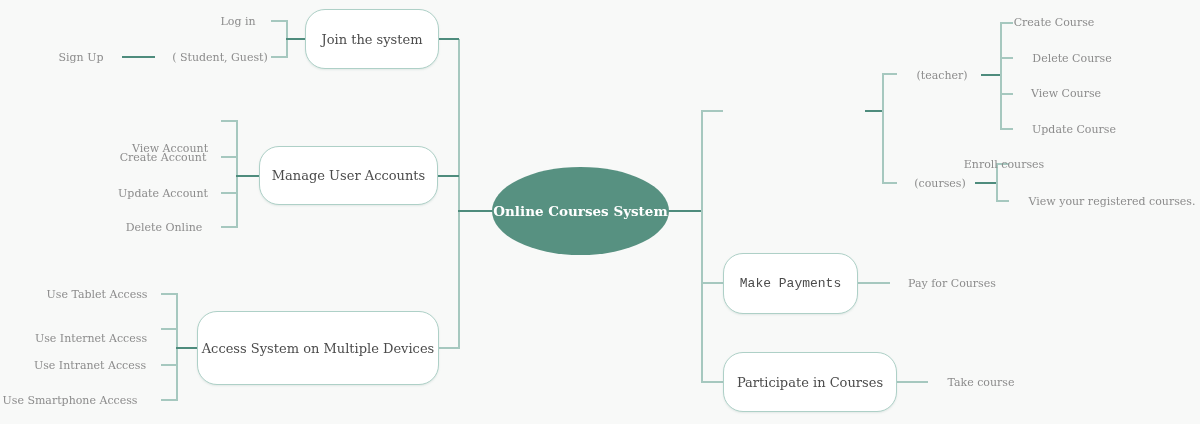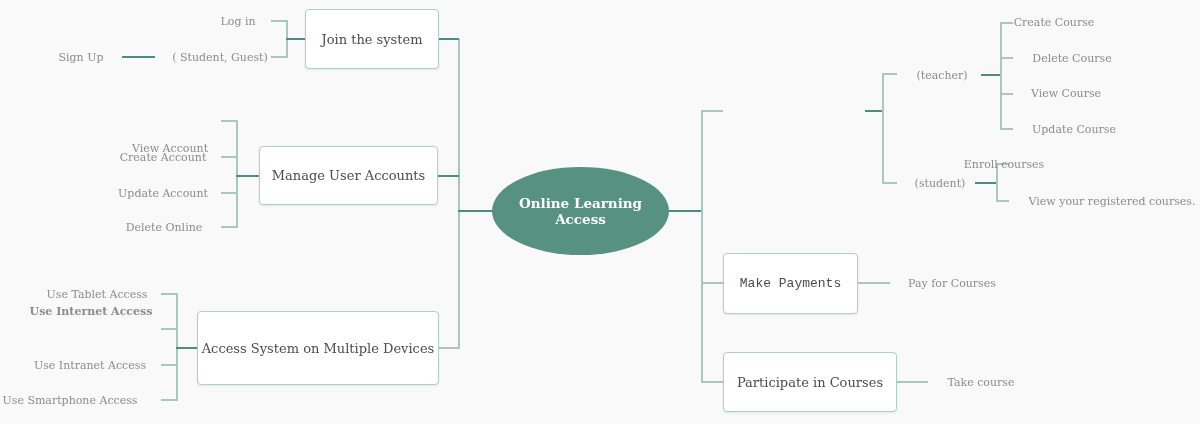--- a/index.html
+++ b/index.html
@@ -14,21 +14,21 @@
   
   .ln { position: absolute; background: #a6c8bf; }
   .ln.dark { background: #4e8c7d; }
   .h { height: 2px; }
   .v { width: 2px; }
   
   .node-box {
     position: absolute;
     background: #ffffff;
     border: 1.5px solid #aed0c7;
-    border-radius: 4px;
+    border-radius: 20px;
     box-shadow: 0 1px 2px rgba(120,160,150,0.18);
     display: flex;
     align-items: center;
     justify-content: center;
     color: #4b4b4b;
     font-size: 13px;
     text-align: center;
     box-sizing: border-box;
   }
   
@@ -106,21 +106,21 @@
 
   <div class="ln h dark" style="left:975px; top:182px; width:22px;"></div>
   <div class="ln v" style="left:996px; top:163px; height:39px;"></div>
   <div class="ln h" style="left:996px; top:163px; width:13px;"></div>
   <div class="ln h" style="left:996px; top:200px; width:13px;"></div>
 
   <div class="ln h" style="left:858px; top:282px; width:32px;"></div>
   <div class="ln h" style="left:897px; top:381px; width:31px;"></div>
 
   <div class="root-node">
-    <span>Online Learning Access</span>
+    <span>Online Courses System</span>
   </div>
 
   <div class="node-box" style="left:305px; top:9px; width:134px; height:60px;">
     <span>Join the system</span>
   </div>
   <div class="node-box" style="left:259px; top:146px; width:179px; height:59px;">
     <span>Manage User Accounts</span>
   </div>
   <div class="node-box" style="left:197px; top:311px; width:242px; height:74px;">
     <span>Access System on Multiple Devices</span>
@@ -136,30 +136,30 @@
   <span class="leaf" style="left:238px; top:21px;">Log in</span>
   <span class="leaf" style="left:220px; top:57px;">( Student, Guest)</span>
   <span class="leaf" style="left:81px;  top:57px;">Sign Up</span>
 
   <span class="leaf" style="left:170px; top:121px;margin-top:27px;">View Account</span>
   <span class="leaf" style="left:163px; top:157px;">Create Account</span>
   <span class="leaf" style="left:163px; top:193px;">Update Account</span>
   <span class="leaf" style="left:164px; top:227px;">Delete Online</span>
 
   <span class="leaf" style="left:97px;  top:294px;">Use Tablet Access</span>
-  <span class="leaf" style="left:91px;  top:311px;font-weight:bold;">Use Internet Access</span>
+  <span class="leaf" style="left:91px;  top:338px;">Use Internet Access</span>
   <span class="leaf" style="left:90px;  top:365px;">Use Intranet Access</span>
   <span class="leaf" style="left:70px;  top:400px;">Use Smartphone Access</span>
 
   <span class="leaf" style="left:942px;  top:75px;">(teacher)</span>
   <span class="leaf" style="left:1054px; top:22px;">Create Course</span>
   <span class="leaf" style="left:1072px; top:58px;">Delete Course</span>
   <span class="leaf" style="left:1066px; top:93px;">View Course</span>
   <span class="leaf" style="left:1074px; top:129px;">Update Course</span>
 
-  <span class="leaf" style="left:940px;  top:183px;">(student)</span>
+  <span class="leaf" style="left:940px;  top:183px;">(courses)</span>
   <span class="leaf" style="left:1004px; top:164px;">Enroll courses</span>
   <span class="leaf" style="left:1112px; top:201px;">View your registered courses.</span>
 
   <span class="leaf" style="left:952px;  top:283px;">Pay for Courses</span>
   <span class="leaf" style="left:981px;  top:382px;">Take course</span>
 
 </div>
 
 </body></html>

